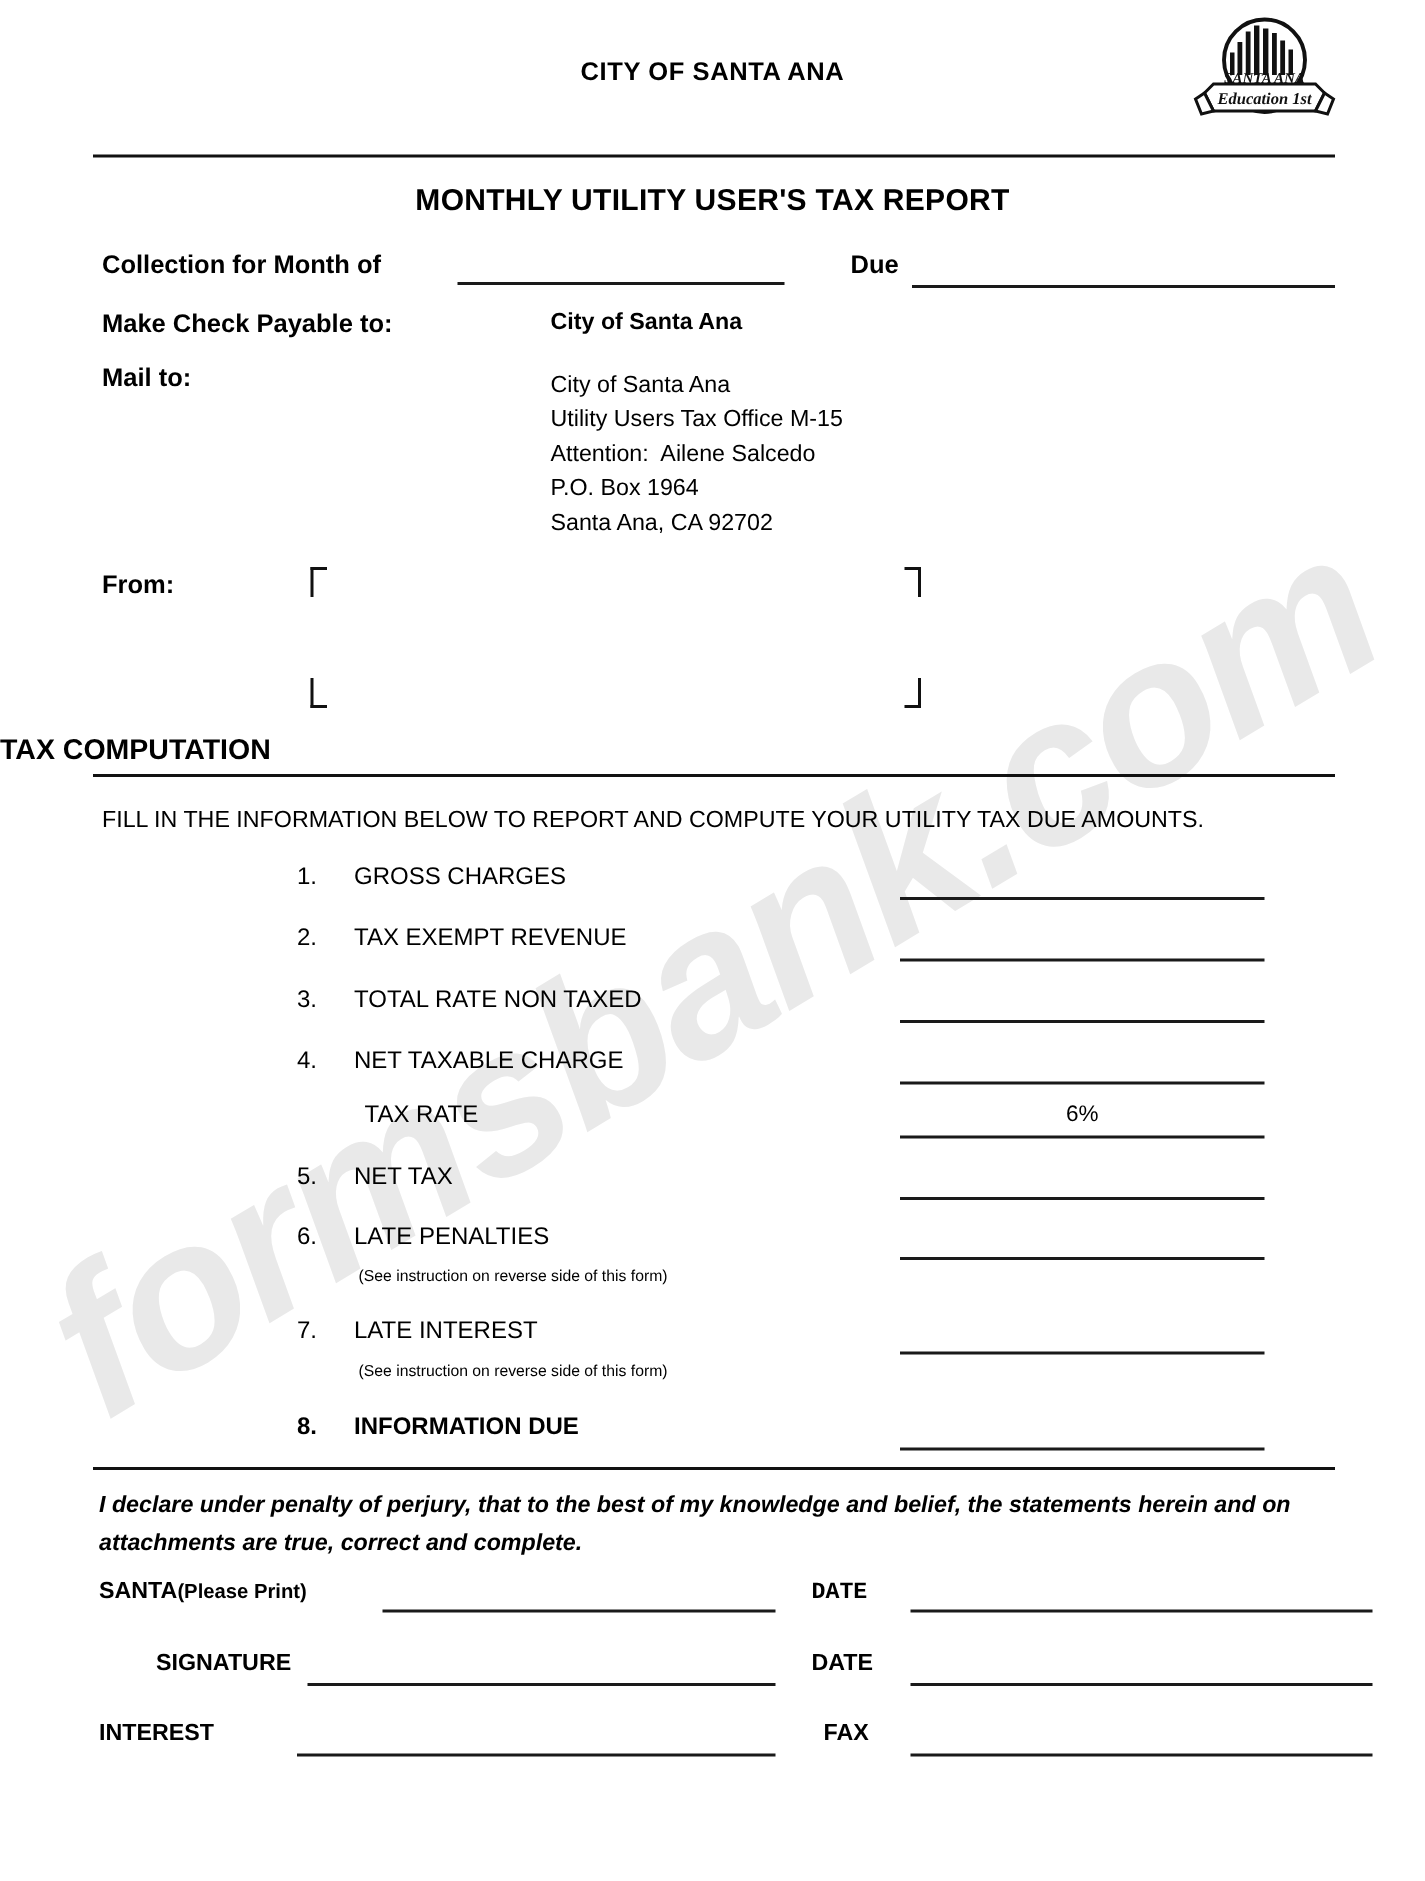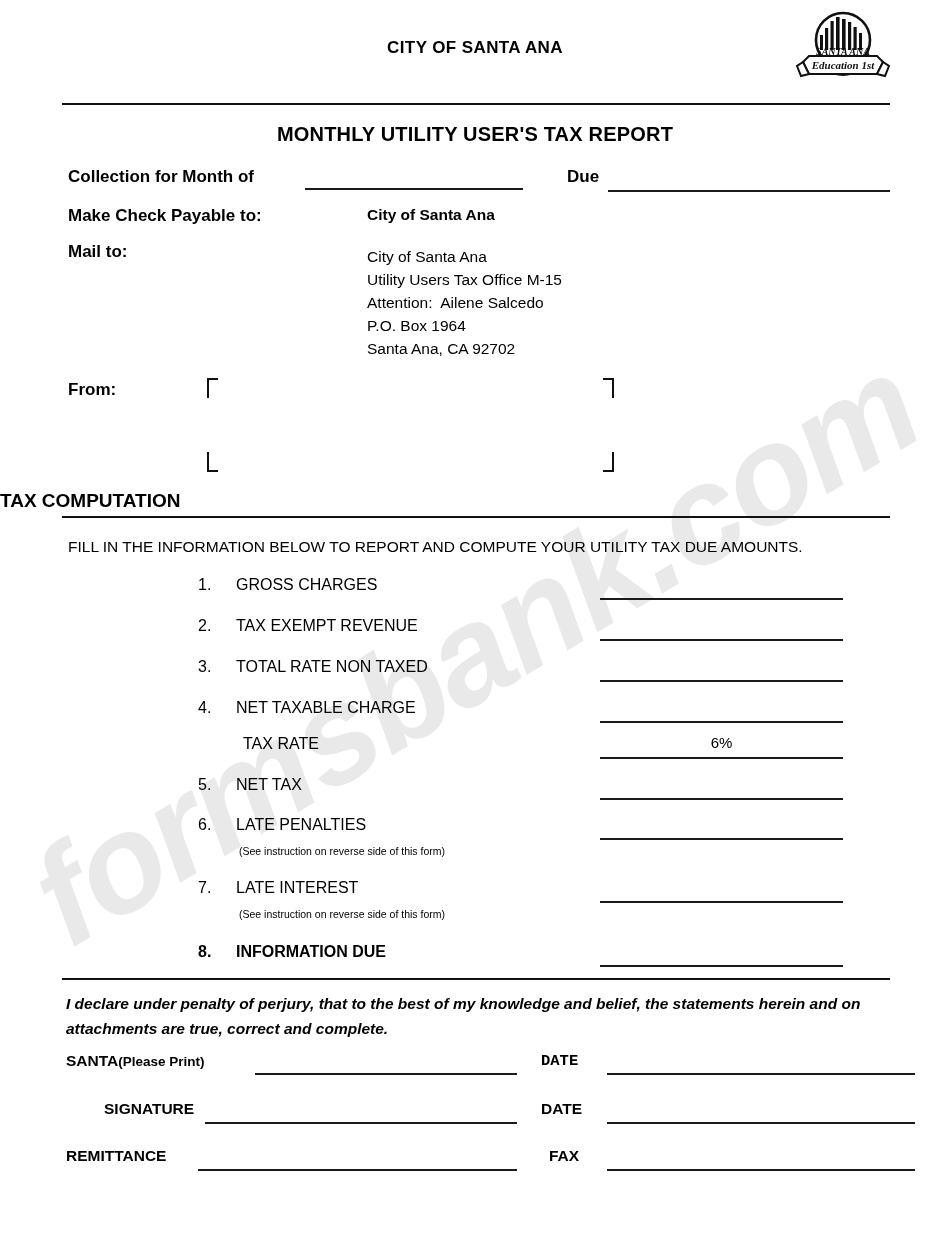--- a/index.html
+++ b/index.html
@@ -356,21 +356,21 @@
     <div class="val" style="left:614px; top:1052px;"></div>
 
     <div class="sig-lbl" style="left:66px; top:1100px;margin-left:38px;">SIGNATURE</div>
     <div class="fill" style="left:205px; top:1122px; width:312px;"></div>
     <div class="val" style="left:212px; top:1100px;"></div>
 
     <div class="sig-lbl" style="left:541px; top:1100px;">DATE</div>
     <div class="fill" style="left:607px; top:1122px; width:308px;"></div>
     <div class="val" style="left:614px; top:1100px;"></div>
 
-    <div class="sig-lbl" style="left:66px; top:1147px;">REMITTANCE</div>
+    <div class="sig-lbl" style="left:66px; top:1147px;">INTEREST</div>
     <div class="fill" style="left:198px; top:1169px; width:319px;"></div>
     <div class="val" style="left:205px; top:1147px;"></div>
 
     <div class="sig-lbl" style="left:549px; top:1147px;">FAX</div>
     <div class="fill" style="left:607px; top:1169px; width:308px;"></div>
     <div class="val" style="left:614px; top:1147px;"></div>
 
   </div>
 </div>
 

